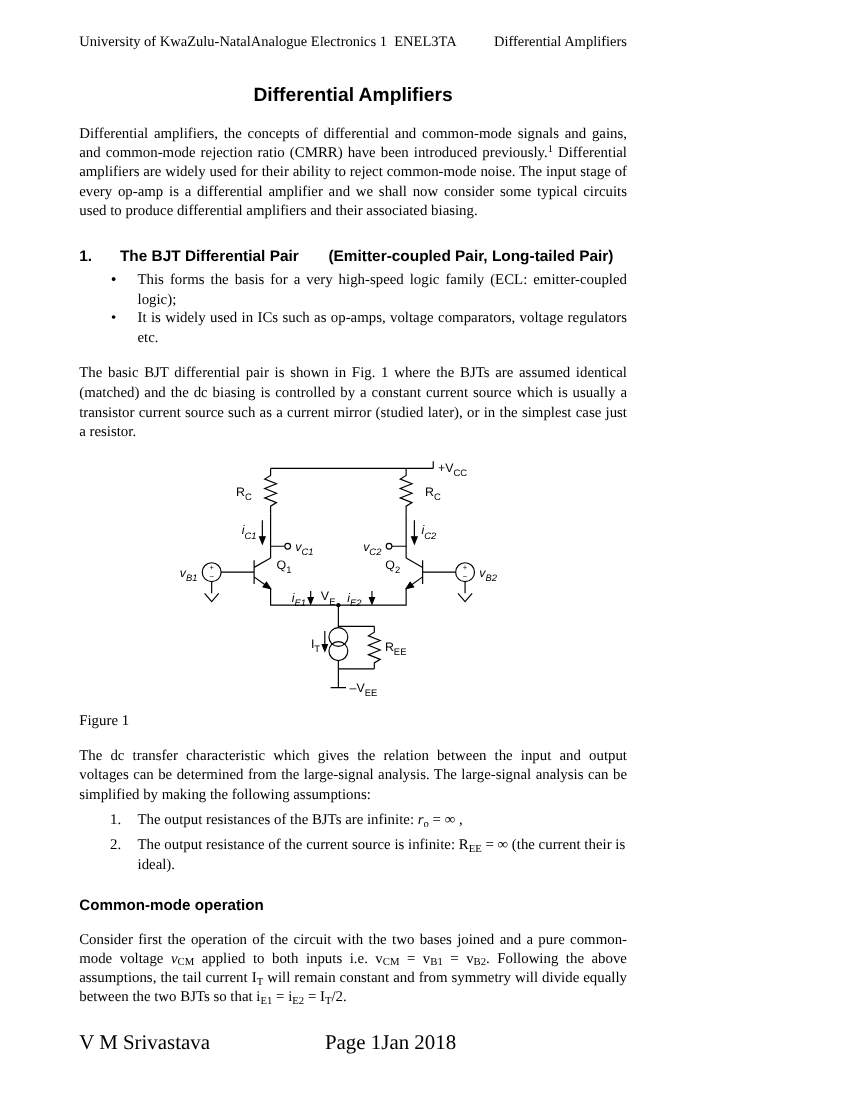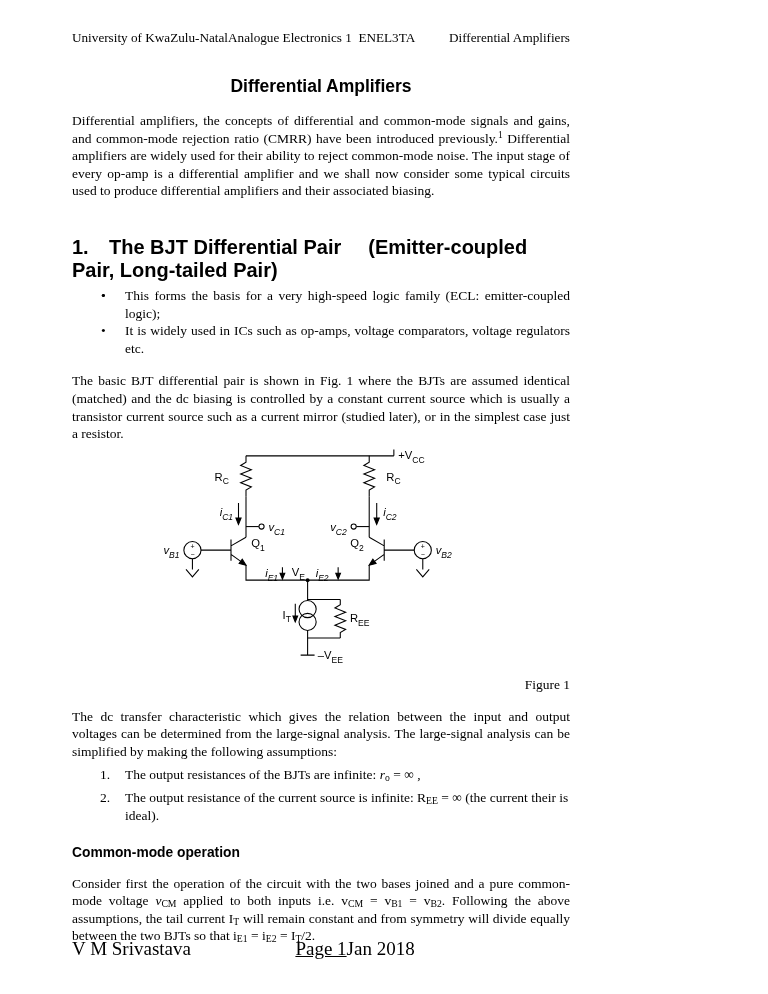--- a/index.html
+++ b/index.html
@@ -12,45 +12,45 @@
   .doc-header .c { text-align:center; }
   .doc-header .r { text-align:right; }
 
   .title { font-family:"Liberation Sans", sans-serif; font-size:17.5px; font-weight:700; text-align:center; margin-top:30px; }
 
   p.body { font-size:13.5px; line-height:17.6px; text-align:justify; margin-top:15px; }
 
   sub { font-size:0.72em; line-height:0; vertical-align:-0.25em; }
   sup { font-size:0.7em; line-height:0; vertical-align:0.5em; }
 
-  .sec-heading { font-family:"Liberation Sans", sans-serif; font-weight:700; font-size:20px; margin-top:36px; }
+  .sec-heading { font-family:"Liberation Sans", sans-serif; font-weight:700; font-size:14px; margin-top:24px; }
   .sec-heading .num { display:inline-block; width:37px; }
   .sec-heading .paren { margin-left:27px; }
 
   ul.bullets { list-style:none; margin-top:5px; }
   ul.bullets li { position:relative; font-size:13.5px; line-height:17.6px; padding-left:53px; text-align:justify; }
   ul.bullets .blt { position:absolute; left:29px; top:0; }
 
-  figure.fig { margin-top:0; text-align:right; }
+  figure.fig { margin-top:12px; text-align:left; }
   figure.fig svg { display:block; margin:0 auto; }
   figcaption { font-size:13.5px; margin-top:9px; }
 
   ol.numlist { list-style:none; margin-top:4px; }
   ol.numlist li { position:relative; font-size:13.5px; line-height:18px; padding-left:53px; margin-top:5px; }
   ol.numlist .num { position:absolute; left:28px; top:0; }
 
   .sub-heading { font-family:"Liberation Sans", sans-serif; font-weight:700; font-size:13.8px; margin-top:20px; }
   .cm-para { margin-top:8px; }
 
   .footnote { position:absolute; left:72px; top:886px; }
   .fn-rule { width:192px; border-top:1px solid #000; }
   .fn-text { font-size:11.5px; margin-top:7px; }
 
   .doc-footer { position:absolute; left:72px; right:71px; top:938px; display:grid; grid-template-columns:1fr auto 1fr; font-size:19px; }
-  .doc-footer .c { text-align:center;text-decoration:underline; }
+  .doc-footer .c { text-align:center; }
   .doc-footer .r { text-align:left; }
 </style>
 </head>
 <body>
 
 <div class="page">
 
   <header class="doc-header">
     <span class="l">University of KwaZulu-Natal</span>
     <span class="c">Analogue Electronics 1  ENEL3TA</span>

